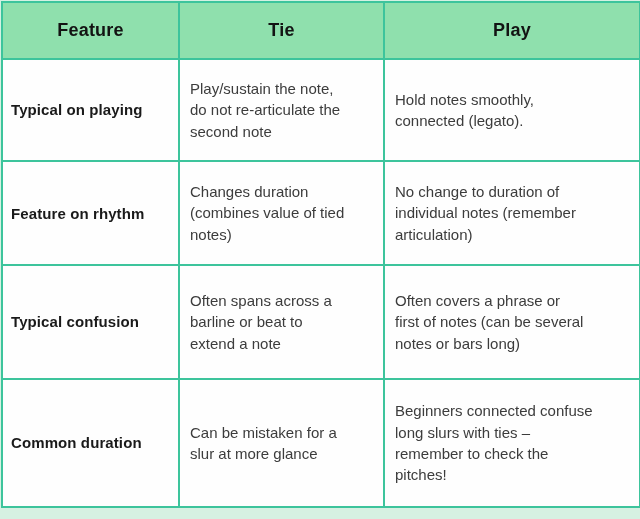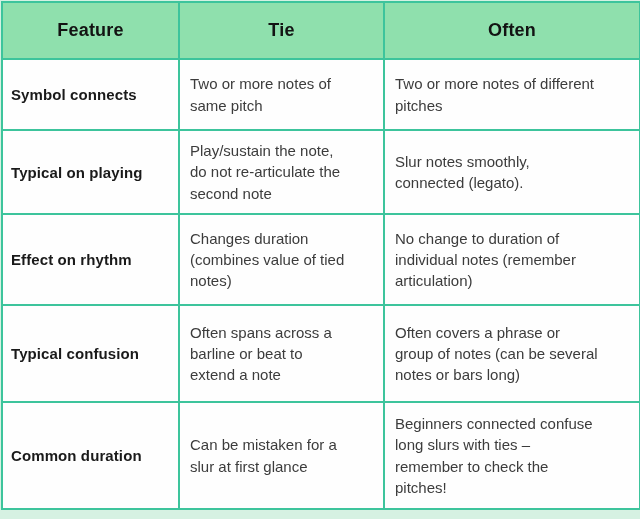--- a/index.html
+++ b/index.html
@@ -67,61 +67,54 @@
   <table class="compare">
     <colgroup>
       <col class="c1">
         <col class="c2">
         <col class="c3">
     </colgroup>
     <thead>
       <tr>
         <th>Feature</th>
         <th>Tie</th>
-        <th>Often</th>
+        <th>Play</th>
       </tr>
     </thead>
     <tbody>
-      <tr>
-        <td class="feature">Symbol connects</td>
-        <td class="body-cell">Two or more notes of
-same pitch</td>
-        <td class="body-cell">Two or more notes of different
-pitches</td>
-      </tr>
       <tr>
         <td class="feature">Typical on playing</td>
         <td class="body-cell">Play/sustain the note,
 do not re-articulate the
 second note</td>
-        <td class="body-cell">Slur notes smoothly,
+        <td class="body-cell">Hold notes smoothly,
 connected (legato).</td>
       </tr>
       <tr>
-        <td class="feature">Effect on rhythm</td>
+        <td class="feature">Feature on rhythm</td>
         <td class="body-cell">Changes duration
 (combines value of tied
 notes)</td>
         <td class="body-cell">No change to duration of
 individual notes (remember
 articulation)</td>
       </tr>
       <tr>
         <td class="feature">Typical confusion</td>
         <td class="body-cell">Often spans across a
 barline or beat to
 extend a note</td>
         <td class="body-cell">Often covers a phrase or
-group of notes (can be several
+first of notes (can be several
 notes or bars long)</td>
       </tr>
       <tr>
         <td class="feature">Common duration</td>
         <td class="body-cell">Can be mistaken for a
-slur at first glance</td>
+slur at more glance</td>
         <td class="body-cell">Beginners connected confuse
 long slurs with ties –
 remember to check the
 pitches!</td>
       </tr>
     </tbody>
   </table>
 </div>
 
 </body></html>

